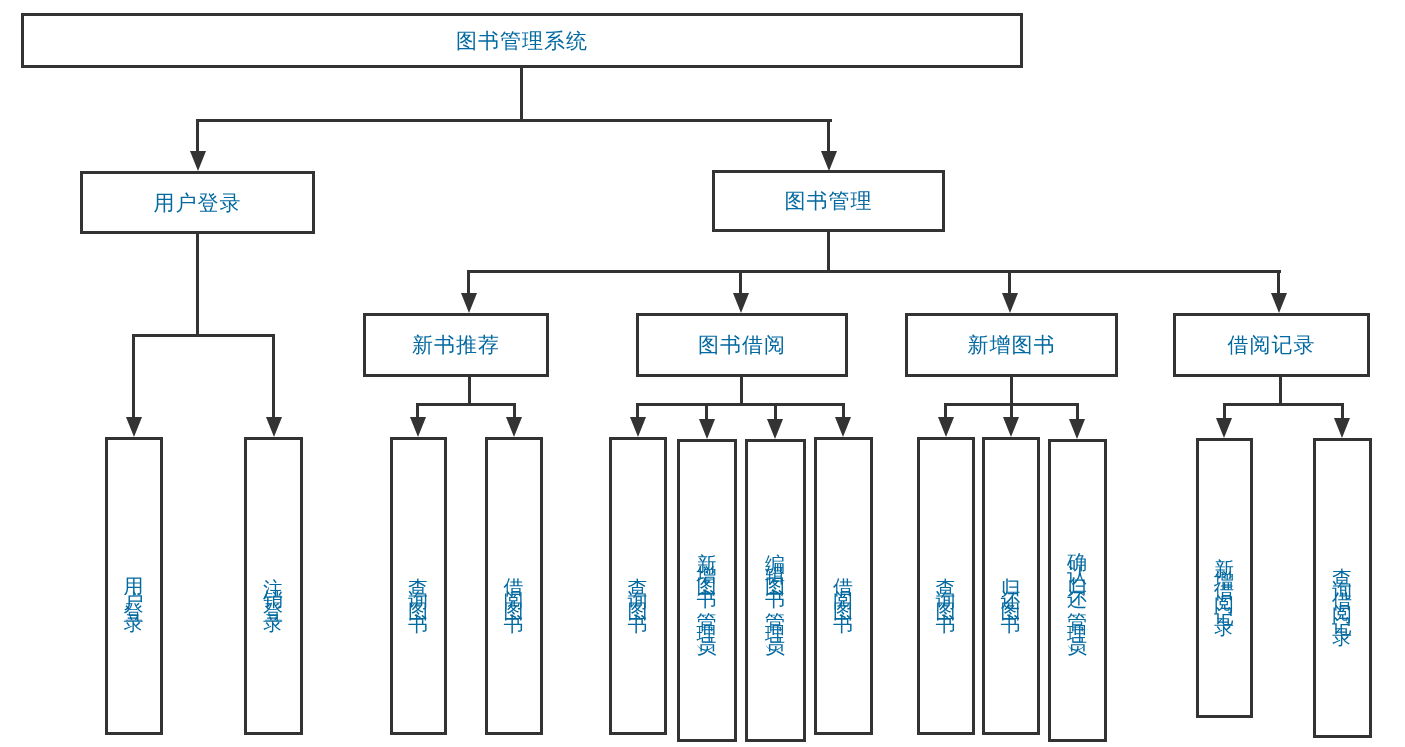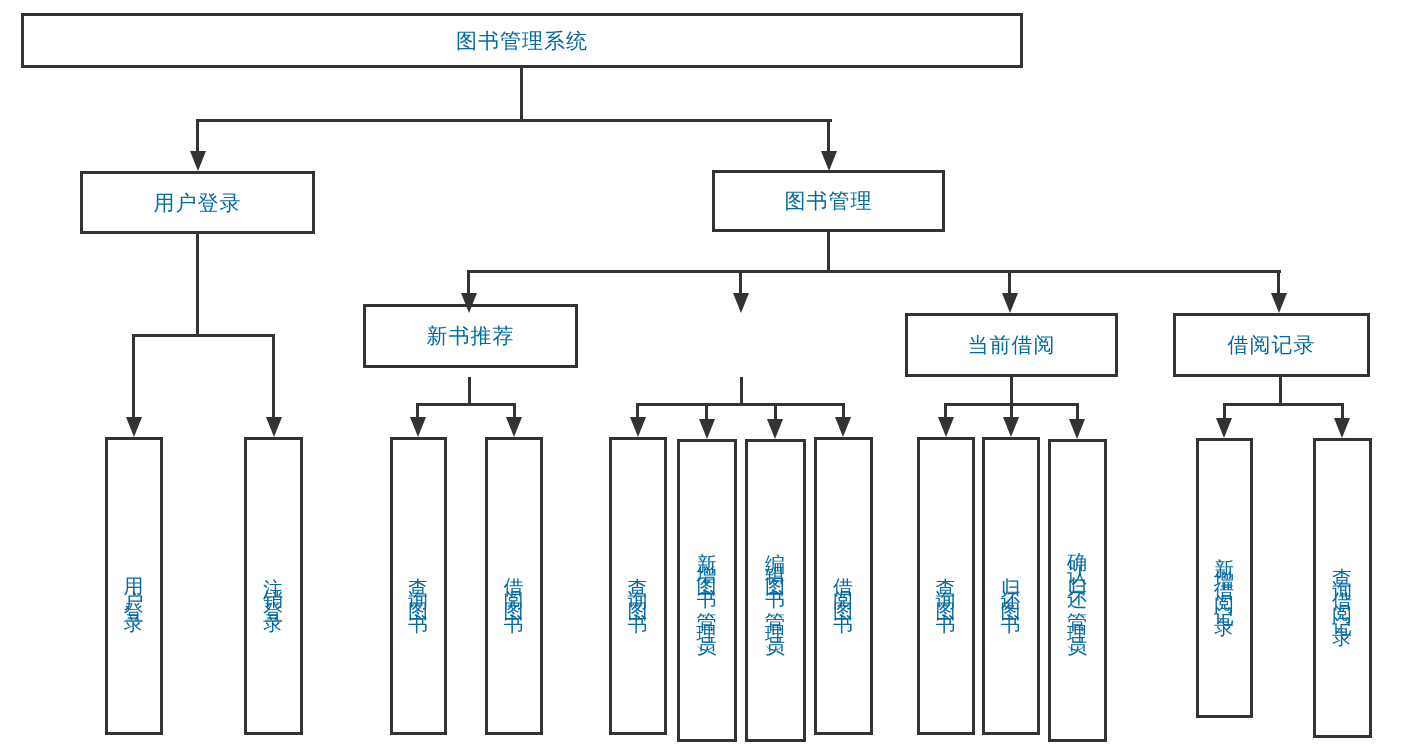--- a/index.html
+++ b/index.html
@@ -57,24 +57,25 @@
 <body>
 
 <div id="canvas">
 
   <div class="node h" style="left:21px;top:13px;width:1002px;height:55px">图书管理系统</div>
 
   <div class="node h" style="left:80px;top:171px;width:235px;height:63px">用户登录</div>
 
   <div class="node h" style="left:712px;top:170px;width:233px;height:62px">图书管理</div>
 
-  <div class="node h" style="left:363px;top:304px;width:215px;height:64px">新书推荐</div>
+  <div class="node h" style="left:363px;top:313px;width:186px;height:64px">新书推荐</div>
 
+  <div class="node h" style="left:636px;top:313px;width:212px;height:64px">图书借阅</div>
 
-  <div class="node h" style="left:905px;top:313px;width:213px;height:64px">当前借阅</div>
+  <div class="node h" style="left:905px;top:313px;width:213px;height:64px">新增图书</div>
 
   <div class="node h" style="left:1173px;top:313px;width:197px;height:64px">借阅记录</div>
 
   <div class="node v" style="left:105px;top:437px;width:58px;height:298px">用户登录</div>
 
   <div class="node v" style="left:244px;top:437px;width:59px;height:298px">注销登录</div>
 
   <div class="node v" style="left:390px;top:437px;width:57px;height:298px">查询图书</div>
 
   <div class="node v" style="left:485px;top:437px;width:58px;height:298px">借阅图书</div>

